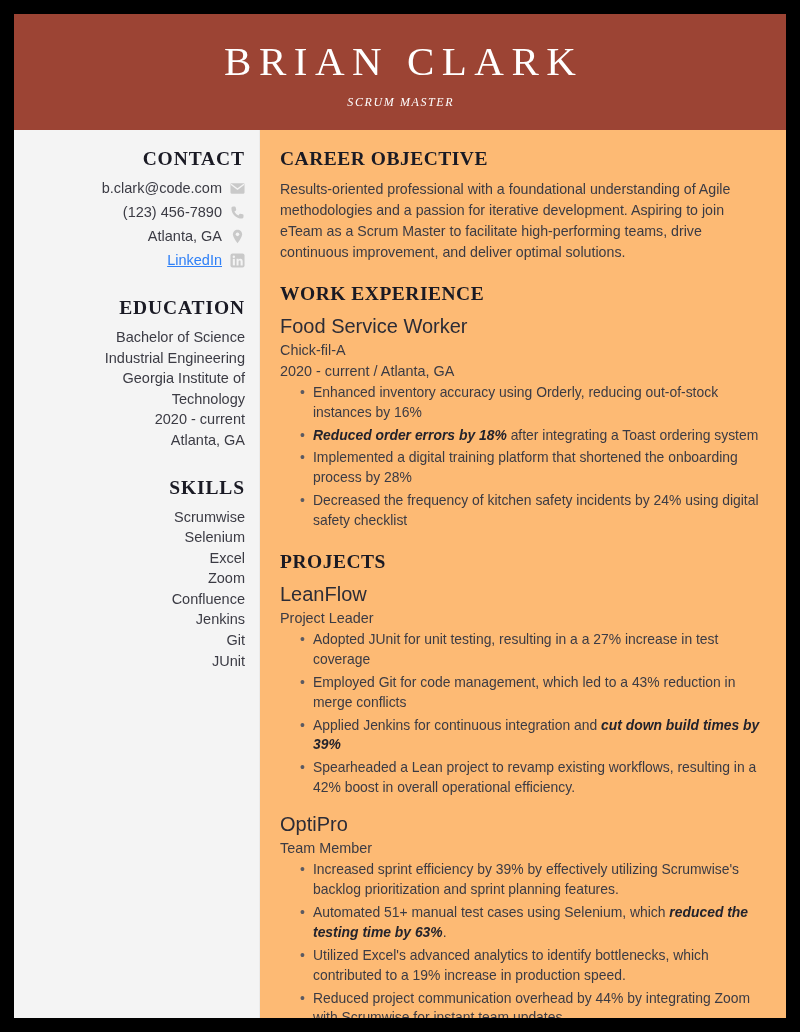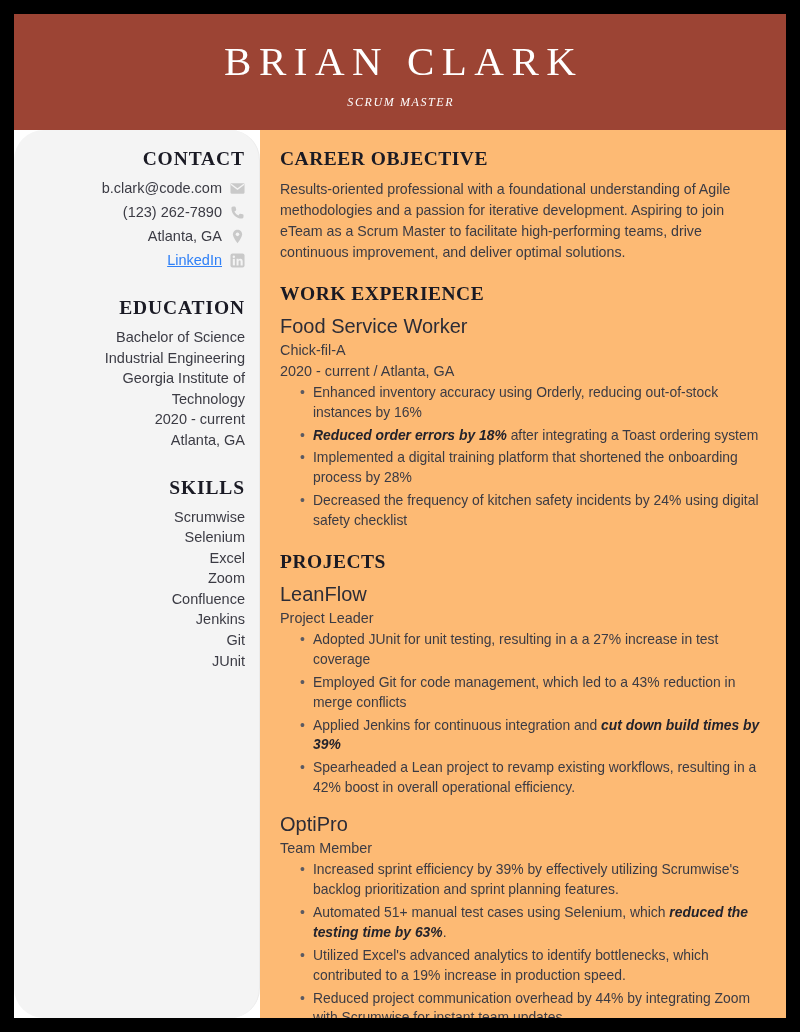--- a/index.html
+++ b/index.html
@@ -61,21 +61,20 @@
     height: 888px;
   }
   .sidebar {
     width: 246px;
     flex: 0 0 246px;
     background: #f4f4f4;
     border-right: 1px solid #ebebeb;
     box-sizing: border-box;
     padding: 18px 14px 0 12px;
     text-align: right;
-    border-radius: 30px;
   }
   .main {
     flex: 1 1 auto;
     background: #fdba74;
     box-sizing: border-box;
     padding: 18px 22px 0 20px;
   }
 
   
   .side-heading {
@@ -211,21 +210,21 @@
             <span class="contact-text">b.clark@code.com</span>
             <span class="ic">
               <svg viewBox="0 0 16 16">
                   <rect x="0.5" y="2.5" width="15" height="11" rx="1.2"></rect>
                   <path d="M1 3.4 L8 8.6 L15 3.4" fill="none" stroke="#f4f4f4" stroke-width="1.4"></path>
                 </svg>
             </span>
           </div>
 
           <div class="contact-row">
-            <span class="contact-text">(123) 262-7890</span>
+            <span class="contact-text">(123) 456-7890</span>
             <span class="ic">
               <svg viewBox="0 0 16 16">
                   <path d="M3.2 1.6c-.9 0-1.7.8-1.7 1.8 0 6.1 5 11.1 11.1 11.1 1 0 1.8-.8 1.8-1.7v-1.9c0-.5-.4-.9-.8-1l-2.6-.6c-.4-.1-.9.1-1.1.5l-.8 1.4c-1.9-1-3.4-2.5-4.4-4.4l1.4-.8c.4-.2.6-.7.5-1.1l-.6-2.6c-.1-.5-.5-.8-1-.8z"></path>
                 </svg>
             </span>
           </div>
 
           <div class="contact-row">
             <span class="contact-text">Atlanta, GA</span>
             <span class="ic">

